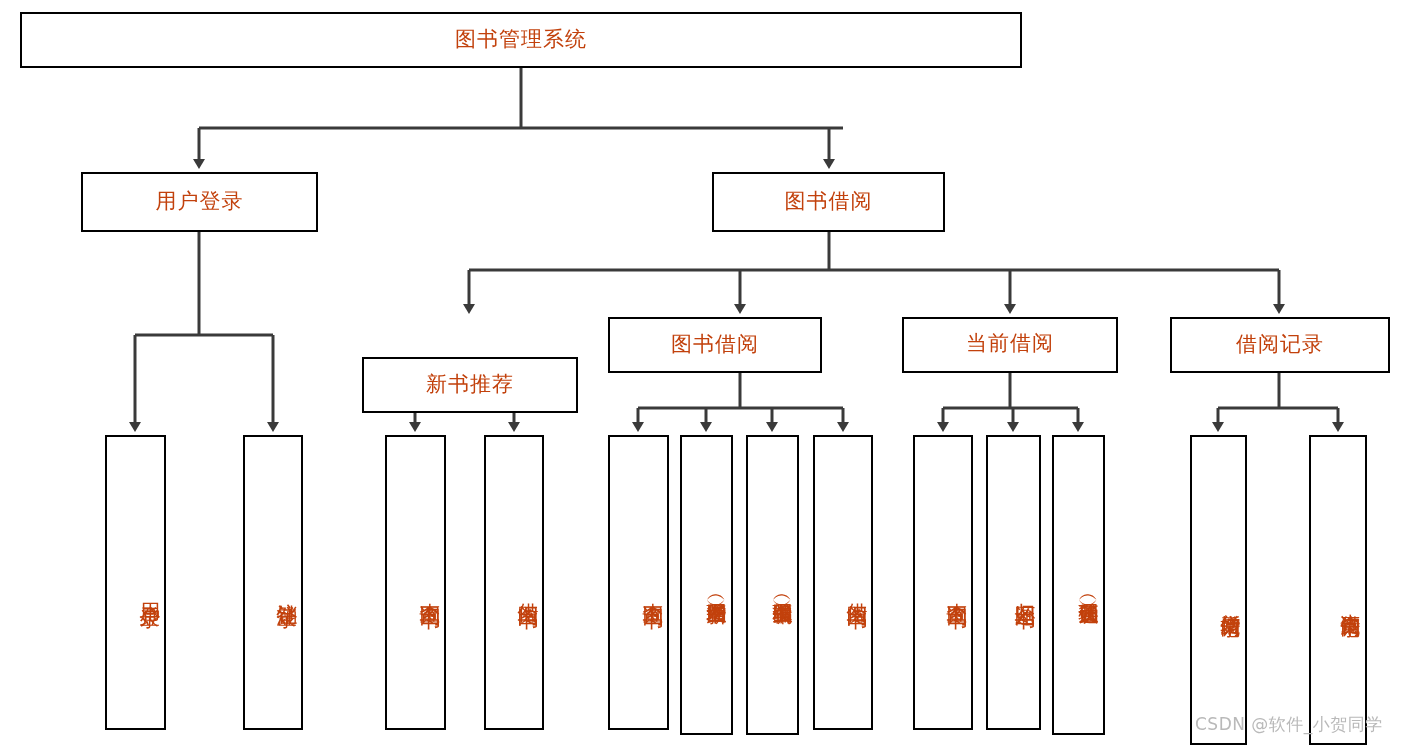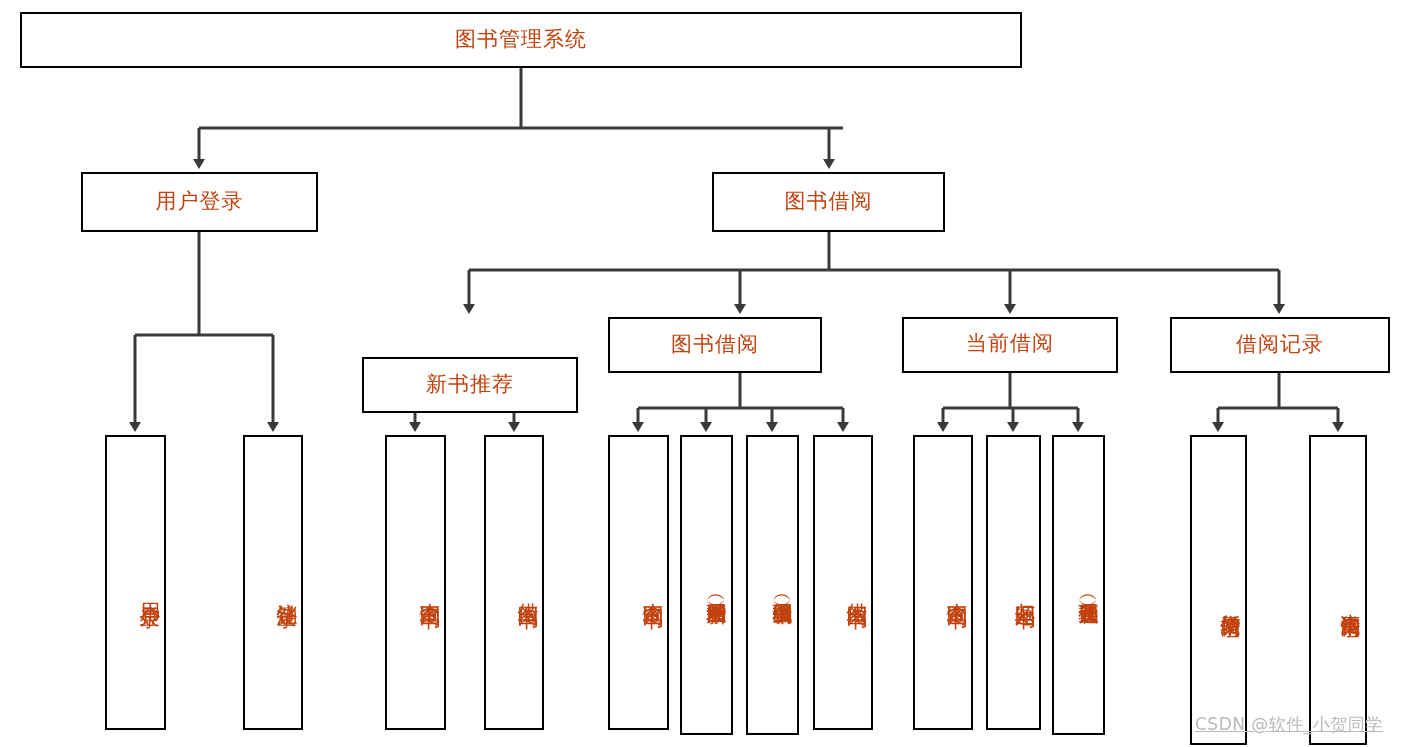--- a/index.html
+++ b/index.html
@@ -176,15 +176,15 @@
   <div class="node vert" style="left:1052px; top:435px; width:53px; height:300px; font-size:20px; letter-spacing:0px; padding-top:6px;">
     <span class="vlabel">确认归还（管理员）</span>
   </div>
   <div class="node vert" style="left:1190px; top:435px; width:57px; height:310px; font-size:20px; letter-spacing:1px; padding-top:22px;">
     <span class="vlabel">新增借阅记录</span>
   </div>
   <div class="node vert" style="left:1309px; top:435px; width:58px; height:310px; font-size:20px; letter-spacing:1px; padding-top:22px;">
     <span class="vlabel">查询借阅记录</span>
   </div>
 
-  <div class="watermark" style="left:1195px; top:713px;text-decoration:underline;">CSDN @软件_小贺同学</div>
+  <div class="watermark" style="left:1195px; top:713px;">CSDN @软件_小贺同学</div>
 
 </div>
 
 </body></html>

